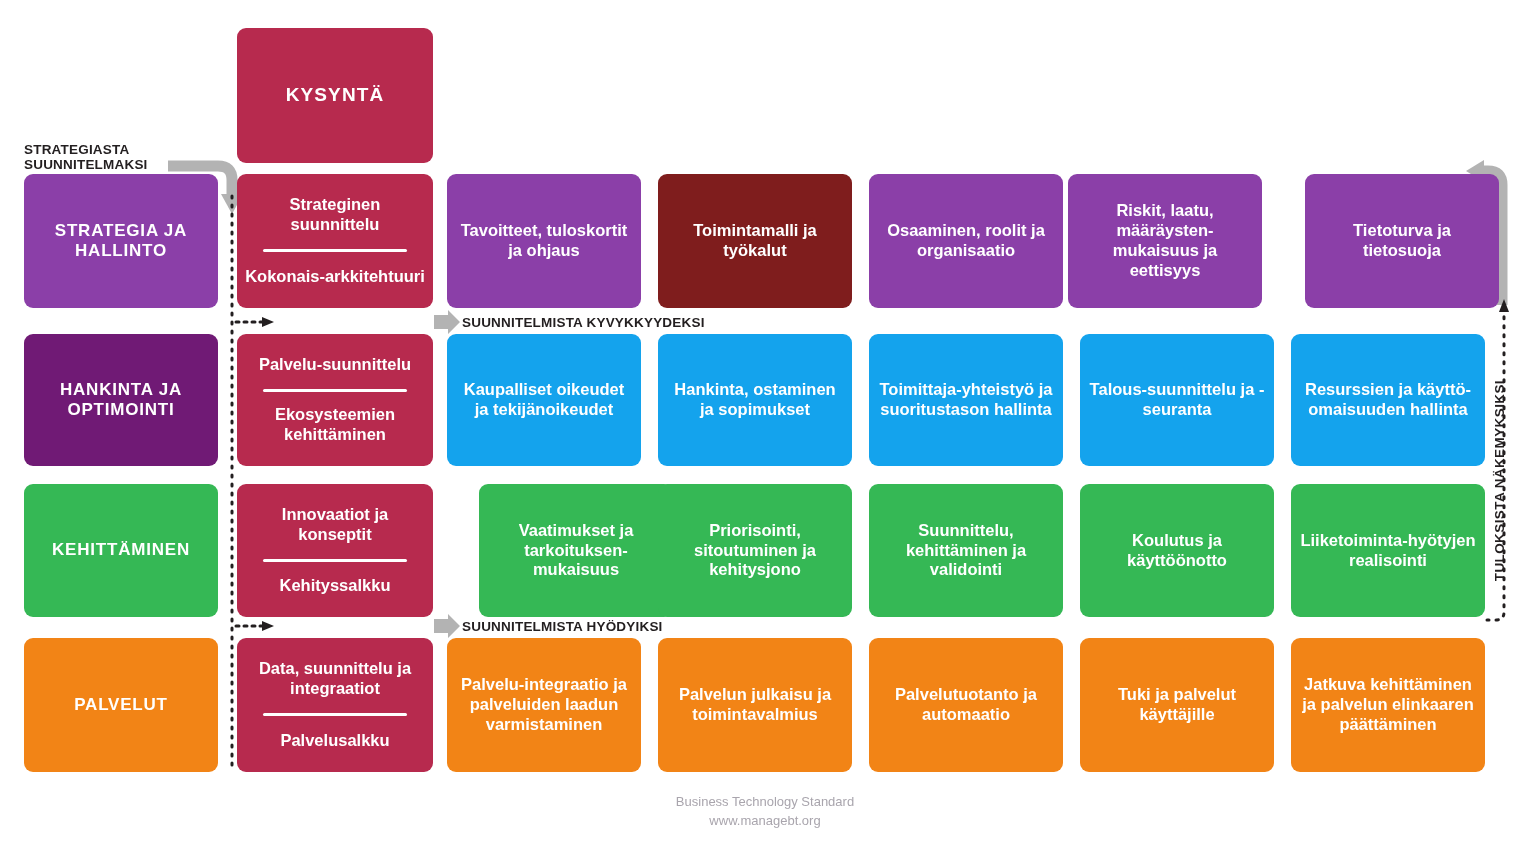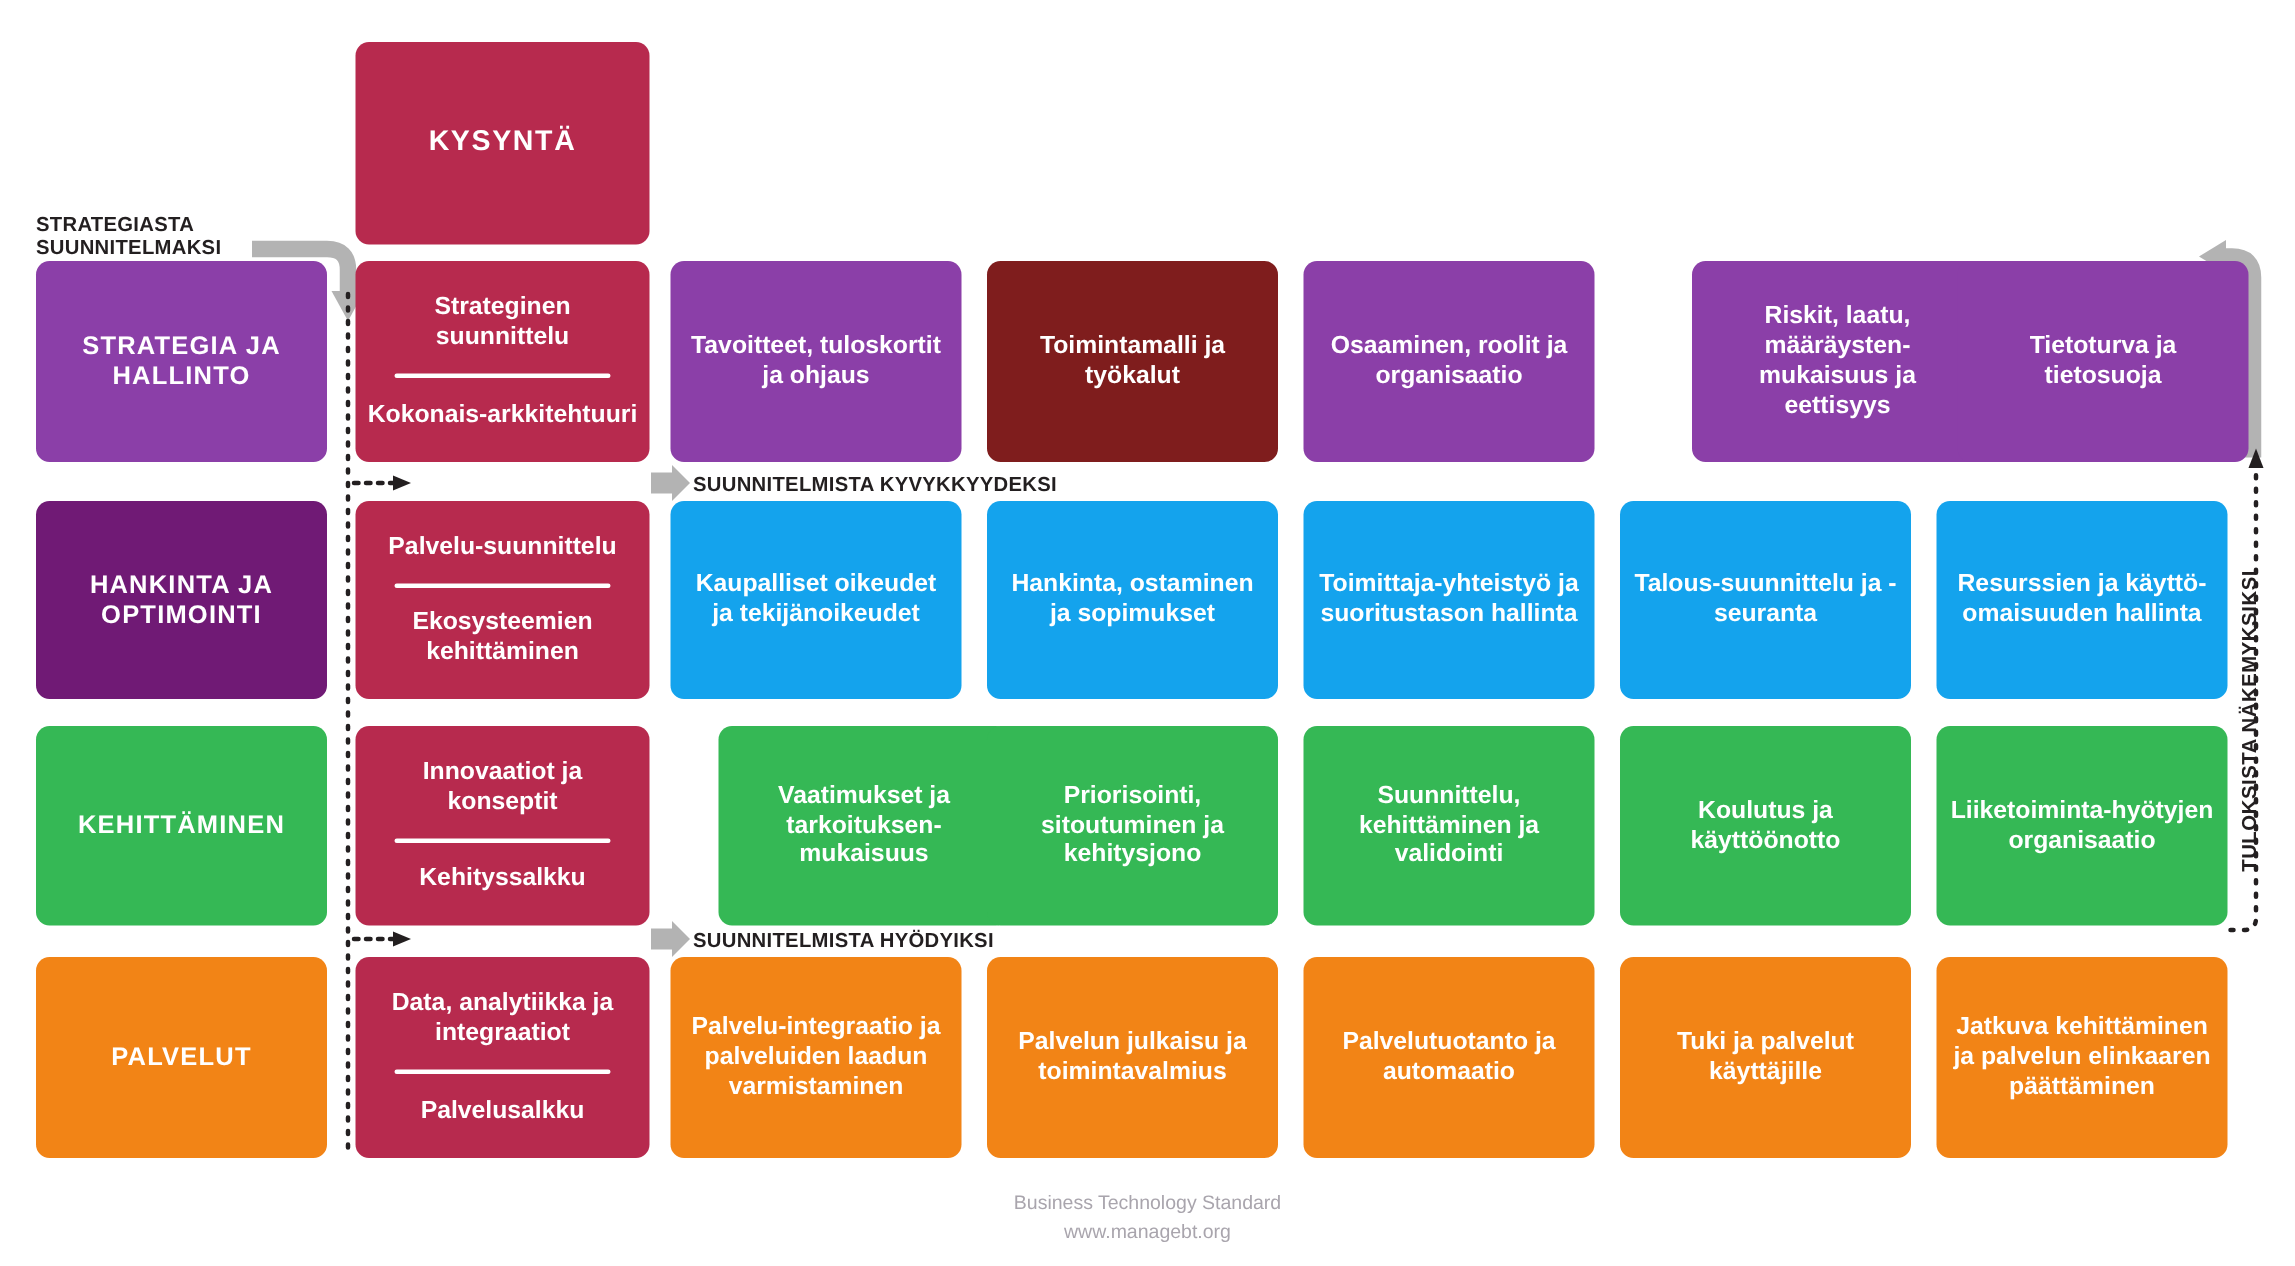--- a/index.html
+++ b/index.html
@@ -127,21 +127,21 @@
 
   <div class="box split" style="left:237px; top:174px; width:196px; height:134px; background:#b72a4e;">
     <span class="part">Strateginen suunnittelu</span>
     <span class="rule"></span>
     <span class="part">Kokonais-arkkitehtuuri</span>
   </div>
 
   <div class="box cell" style="left:447px; top:174px; width:194px; height:134px; background:#8b3fa8;">Tavoitteet, tuloskortit ja ohjaus</div>
   <div class="box cell" style="left:658px; top:174px; width:194px; height:134px; background:#7f1d1d;">Toimintamalli ja työkalut</div>
   <div class="box cell" style="left:869px; top:174px; width:194px; height:134px; background:#8b3fa8;">Osaaminen, roolit ja organisaatio</div>
-  <div class="box cell" style="left:1128px; top:174px; width:194px; height:134px; background:#8b3fa8;">Riskit, laatu, määräysten-mukaisuus ja eettisyys</div>
+  <div class="box cell" style="left:1068px; top:174px; width:194px; height:134px; background:#8b3fa8;">Riskit, laatu, määräysten-mukaisuus ja eettisyys</div>
   <div class="box cell" style="left:1305px; top:174px; width:194px; height:134px; background:#8b3fa8;">Tietoturva ja tietosuoja</div>
 
   <div class="box rowlabel" style="left:24px; top:334px; width:194px; height:132px; background:#701a75;">
     <span>HANKINTA JA OPTIMOINTI</span>
   </div>
 
   <div class="box split" style="left:237px; top:334px; width:196px; height:132px; background:#b72a4e;">
     <span class="part">Palvelu-suunnittelu</span>
     <span class="rule"></span>
     <span class="part">Ekosysteemien kehittäminen</span>
@@ -160,28 +160,28 @@
   <div class="box split" style="left:237px; top:484px; width:196px; height:133px; background:#b72a4e;">
     <span class="part">Innovaatiot ja konseptit</span>
     <span class="rule"></span>
     <span class="part">Kehityssalkku</span>
   </div>
 
   <div class="box cell" style="left:447px; top:484px; width:194px; height:133px; background:#35b855;margin-left:32px;">Vaatimukset ja tarkoituksen-mukaisuus</div>
   <div class="box cell" style="left:658px; top:484px; width:194px; height:133px; background:#35b855;">Priorisointi, sitoutuminen ja kehitysjono</div>
   <div class="box cell" style="left:869px; top:484px; width:194px; height:133px; background:#35b855;">Suunnittelu, kehittäminen ja validointi</div>
   <div class="box cell" style="left:1080px; top:484px; width:194px; height:133px; background:#35b855;">Koulutus ja käyttöönotto</div>
-  <div class="box cell" style="left:1291px; top:484px; width:194px; height:133px; background:#35b855;">Liiketoiminta-hyötyjen organisaatio</div>
+  <div class="box cell" style="left:1291px; top:484px; width:194px; height:133px; background:#35b855;">Liiketoiminta-hyötyjen realisointi</div>
 
   <div class="box rowlabel" style="left:24px; top:638px; width:194px; height:134px; background:#f28416;">
     <span>PALVELUT</span>
   </div>
 
   <div class="box split" style="left:237px; top:638px; width:196px; height:134px; background:#b72a4e;">
-    <span class="part">Data, analytiikka ja integraatiot</span>
+    <span class="part">Data, suunnittelu ja integraatiot</span>
     <span class="rule"></span>
     <span class="part">Palvelusalkku</span>
   </div>
 
   <div class="box cell" style="left:447px; top:638px; width:194px; height:134px; background:#f28416;">Palvelu-integraatio ja palveluiden laadun varmistaminen</div>
   <div class="box cell" style="left:658px; top:638px; width:194px; height:134px; background:#f28416;">Palvelun julkaisu ja toimintavalmius</div>
   <div class="box cell" style="left:869px; top:638px; width:194px; height:134px; background:#f28416;">Palvelutuotanto ja automaatio</div>
   <div class="box cell" style="left:1080px; top:638px; width:194px; height:134px; background:#f28416;">Tuki ja palvelut käyttäjille</div>
   <div class="box cell" style="left:1291px; top:638px; width:194px; height:134px; background:#f28416;">Jatkuva kehittäminen ja palvelun elinkaaren päättäminen</div>
 

